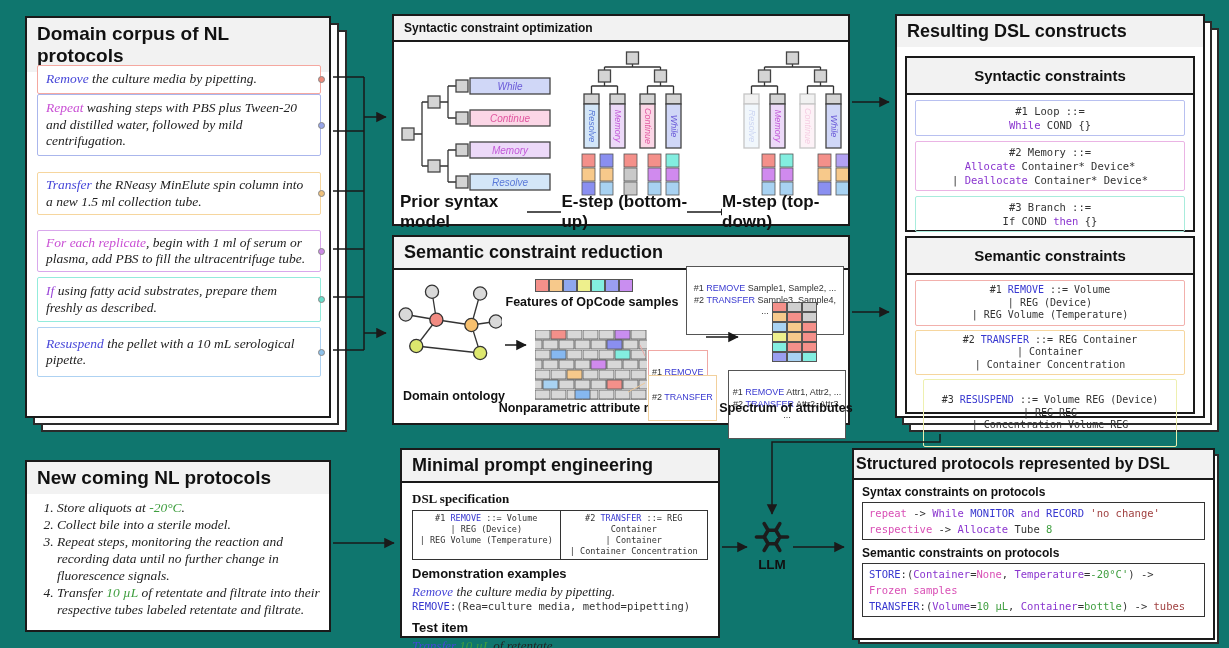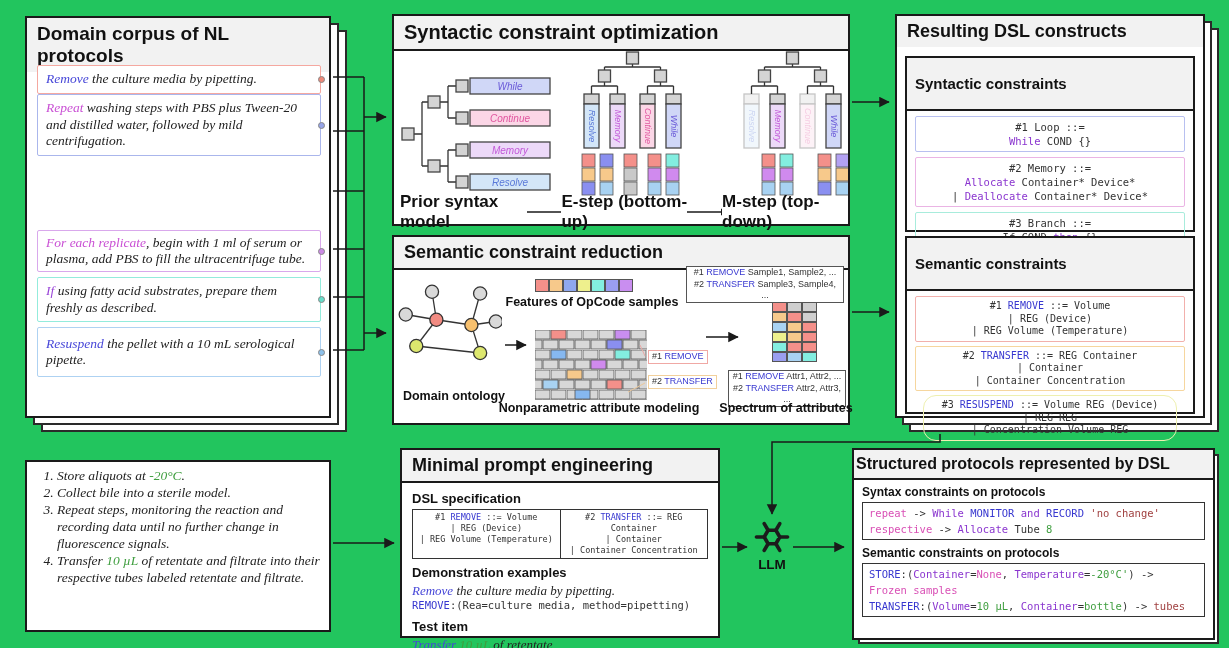--- a/index.html
+++ b/index.html
@@ -1,40 +1,40 @@
 <!DOCTYPE html>
 <html><head>
 <meta charset="utf-8">
 <style>
   html,body{margin:0;padding:0;background:#fff;}
-  #canvas{position:relative;width:1229px;height:648px;background:#22c55e;overflow:hidden;
+  #canvas{position:relative;width:1229px;height:648px;background:#0f766e;overflow:hidden;
           font-family:"Liberation Sans",sans-serif;color:#222;}
   .page{position:absolute;background:#fff;border:2px solid #2a2a2a;box-sizing:border-box;z-index:1;}
   .box{position:absolute;background:#fff;border:2px solid #1a1a1a;box-sizing:border-box;z-index:2;}
   .hdr{background:#f2f2f2;padding:5px 10px;font-weight:bold;color:#111;}
   .hdr.u{border-bottom:2px solid #1a1a1a;}
   .serif{font-family:"Liberation Serif","DejaVu Serif",serif;font-style:italic;color:#222;}
   .mono{font-family:"DejaVu Sans Mono","Liberation Mono",monospace;}
   .pitem{position:absolute;left:10px;width:284px;border:1.5px solid;border-radius:2px;
          display:flex;align-items:center;padding:2px 8px;box-sizing:border-box;background:#fff;
          font-size:13.5px;line-height:16.5px;}
   .dot{position:absolute;right:-5px;top:50%;margin-top:-3.5px;width:7px;height:7px;border-radius:50%;
        border:1px solid #888;box-sizing:border-box;z-index:4;}
   .inbox{position:absolute;left:8px;width:290px;border:2px solid #1a1a1a;background:#fff;box-sizing:border-box;}
-  .inbox .hdr{font-size:15px;padding:17px 8px;}
+  .inbox .hdr{font-size:15px;padding:9px 8px;text-align:center;}
   .card{border:1.5px solid;border-radius:2px;text-align:center;padding:3px 2px;margin:5px 8px;
         font-family:"DejaVu Sans Mono","Liberation Mono",monospace;color:#333;}
   .cap{position:absolute;font-weight:bold;font-size:12.5px;color:#111;text-align:center;}
   .c-blue{color:#3838d0;} .c-purple{color:#8a35cf;} .c-pink{color:#d94fb5;}
   .c-green{color:#3f9e3f;} .c-maroon{color:#a04040;} .c-plain{color:#333;}
   .kwb{color:#4646d8;} .kwm{color:#c94fd4;} .kwp{color:#9a46d8;}
   .codebox{border:1.5px solid #333;background:#fff;padding:2px 6px;
            font-family:"DejaVu Sans Mono","Liberation Mono",monospace;white-space:nowrap;}
   .lblbox{position:absolute;border:1px solid #555;background:#fff;text-align:center;
-          font-size:9px;line-height:11.5px;color:#333;padding:0 3px;box-sizing:border-box;}
+          font-size:9px;line-height:11.5px;color:#333;padding:16px 3px;box-sizing:border-box;}
   .mhead{font-weight:bold;font-size:13px;color:#111;margin:6px 0 3px 0;}
   .sqr{display:inline-block;width:14px;height:13px;border:1px solid #555;box-sizing:border-box;}
   .cell{width:15px;height:10px;border:1px solid #555;box-sizing:border-box;}
   #overlay{position:absolute;left:0;top:0;z-index:3;pointer-events:none;}
   .capflex{position:absolute;display:flex;align-items:center;justify-content:space-between;
            font-weight:bold;font-size:17px;color:#111;}
 </style>
 </head>
 <body>
 
@@ -49,36 +49,40 @@
   <div class="box" style="left:25px;top:16px;width:306px;height:402px;">
     <div class="hdr" style="font-size:19px;">Domain corpus of NL protocols</div>
     <div class="pitem serif" style="top:47px;height:29px;border-color:#f5a8a0;">
       <span><i class="kwb">Remove</i><span> the culture media by pipetting.</span></span>
       <span class="dot" style="background:#ee8878;"></span>
     </div>
     <div class="pitem serif" style="top:76px;height:62px;border-color:#aab6ec;">
       <span><i class="kwm">Repeat</i><span> washing steps with PBS plus Tween-20 and distilled water, followed by mild centrifugation.</span></span>
       <span class="dot" style="background:#96a4e8;"></span>
     </div>
+    <div class="pitem serif" style="top:154px;height:43px;border-color:#f6d69e;">
+      <span><i class="kwb">Transfer</i><span> the RNeasy MinElute spin column into a new 1.5 ml collection tube.</span></span>
+      <span class="dot" style="background:#eec07a;"></span>
+    </div>
     <div class="pitem serif" style="top:212px;height:42px;border-color:#d9a8ec;">
       <span><i class="kwm">For each replicate</i><span>, begin with 1 ml of serum or plasma, add PBS to fill the ultracentrifuge tube.</span></span>
       <span class="dot" style="background:#cc8ae6;"></span>
     </div>
     <div class="pitem serif" style="top:259px;height:45px;border-color:#93ecdc;">
       <span><i class="kwp">If</i><span> using fatty acid substrates, prepare them freshly as described.</span></span>
       <span class="dot" style="background:#66ddc9;"></span>
     </div>
     <div class="pitem serif" style="top:309px;height:50px;border-color:#aed2f2;">
       <span><i class="kwb">Resuspend</i><span> the pellet with a 10 mL serological pipette.</span></span>
       <span class="dot" style="background:#8cc0ea;"></span>
     </div>
   </div>
 
   <div class="box" style="left:392px;top:14px;width:458px;height:212px;">
-    <div class="hdr u" style="font-size:20px;">Syntactic constraint optimization</div>
+    <div class="hdr u" style="font-size:12px;">Syntactic constraint optimization</div>
     <svg style="position:absolute;left:0;top:34px;" width="454" height="152" viewBox="0 0 454 152">
 
       <g stroke="#333" stroke-width="1.3" fill="none">
         <path d="M20,84 H28 M28,52 V116 M28,52 H34 M28,116 H34 M46,52 H54 M54,36 V68 M54,36 H62 M54,68 H62 M46,116 H54 M54,100 V132 M54,100 H62 M54,132 H62"></path>
         <rect x="8" y="78" width="12" height="12" fill="#d4d4d4" stroke="#444"></rect>
         <rect x="34" y="46" width="12" height="12" fill="#d4d4d4" stroke="#444"></rect>
         <rect x="34" y="110" width="12" height="12" fill="#d4d4d4" stroke="#444"></rect>
         <rect x="62" y="30" width="12" height="12" fill="#d4d4d4" stroke="#444"></rect>
         <rect x="62" y="62" width="12" height="12" fill="#d4d4d4" stroke="#444"></rect>
         <rect x="62" y="94" width="12" height="12" fill="#d4d4d4" stroke="#444"></rect>
@@ -211,21 +215,21 @@
       <div class="card" style="border-color:#f2b0ac;font-size:10px;line-height:12.5px;padding:3px 2px;margin:5px 8px 4px 8px;">
         <div><span>#1 </span><span class="c-blue">REMOVE</span><span> ::= Volume</span></div>
         <div>| REG (Device)</div>
         <div>| REG Volume (Temperature)</div>
       </div>
       <div class="card" style="border-color:#f6d69e;font-size:10px;line-height:12.5px;padding:3px 2px;margin:4px 8px;">
         <div><span>#2 </span><span class="c-blue">TRANSFER</span><span> ::= REG Container</span></div>
         <div>| Container</div>
         <div>| Container Concentration</div>
       </div>
-      <div class="card" style="border-color:#eef0b0;font-size:10px;line-height:12.5px;padding:3px 2px;margin:4px 16px;border-radius:13px;">
+      <div class="card" style="border-color:#eef0b0;font-size:10px;line-height:12.5px;padding:14px 2px;margin:4px 16px;">
         <div><span>#3 </span><span class="c-blue">RESUSPEND</span><span> ::= Volume REG (Device)</span></div>
         <div>| REG REG</div>
         <div>| Concentration Volume REG</div>
       </div>
     </div>
   </div>
 
   <div class="box" style="left:392px;top:235px;width:458px;height:190px;">
     <div class="hdr u" style="font-size:18px;">Semantic constraint reduction</div>
     <svg style="position:absolute;left:3px;top:44px;" width="105" height="88" viewBox="0 0 120 100">
@@ -333,32 +337,33 @@
     </div>
 
     <div class="lblbox" style="left:334px;top:133px;width:118px;">
       <div><span>#1 </span><span class="c-blue">REMOVE</span><span> Attr1, Attr2, ...</span></div>
       <div><span>#2 </span><span class="c-blue">TRANSFER</span><span>  Attr2, Attr3, ...</span></div>
     </div>
     <div class="cap" style="left:322px;top:164px;width:140px;">Spectrum of attributes</div>
   </div>
 
   <div class="box" style="left:25px;top:460px;width:306px;height:172px;">
+    <div class="hdr" style="font-size:19px;">New coming NL protocols</div>
     <ol class="serif" style="margin:5px 8px 4px 30px;padding:0;font-size:13.5px;line-height:17px;">
       <li><span>Store aliquots at </span><span class="c-green">-20°C</span><span>.</span></li>
       <li><span>Collect bile into a sterile model.</span></li>
       <li><span>Repeat steps, monitoring the reaction and recording data until no further change in fluorescence signals.</span></li>
       <li><span>Transfer </span><span class="c-green">10 µL</span><span> of retentate and filtrate into their respective tubes labeled retentate and filtrate.</span></li>
     </ol>
   </div>
 
   <div class="box" style="left:400px;top:448px;width:320px;height:190px;">
     <div class="hdr u" style="font-size:18px;">Minimal prompt engineering</div>
     <div style="padding:2px 10px;">
-      <div class="mhead" style="">DSL specification</div>
+      <div class="mhead" style="font-family:Liberation Serif, serif;">DSL specification</div>
       <div style="display:flex;border:1.5px solid #333;">
         <div class="mono" style="width:50%;border-right:1.5px solid #333;font-size:8.5px;line-height:11px;text-align:center;padding:2px 1px;color:#333;">
           <div><span>#1 </span><span class="c-blue">REMOVE</span><span> ::= Volume</span></div>
           <div>| REG (Device)</div>
           <div>| REG Volume (Temperature)</div>
         </div>
         <div class="mono" style="width:50%;font-size:8.5px;line-height:11px;text-align:center;padding:2px 1px;color:#333;">
           <div><span>#2 </span><span class="c-blue">TRANSFER</span><span> ::= REG Container</span></div>
           <div>| Container</div>
           <div>| Container Concentration</div>

